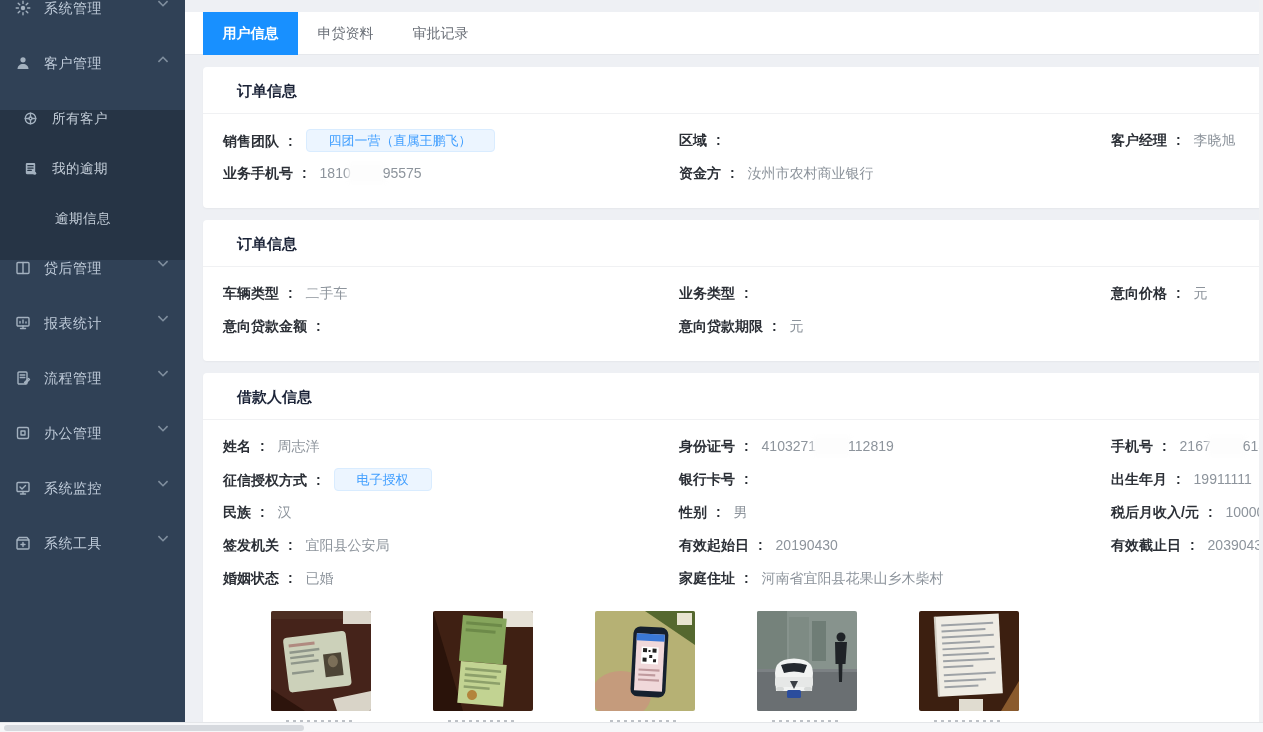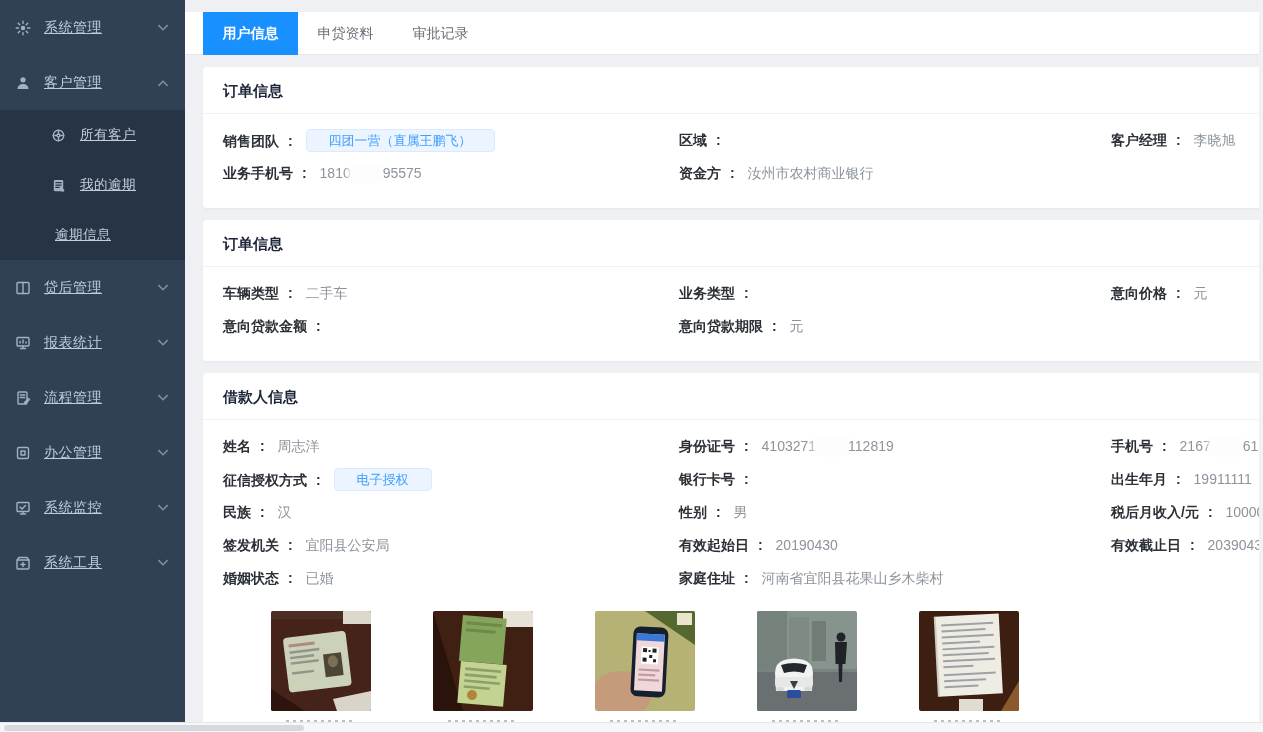--- a/index.html
+++ b/index.html
@@ -9,48 +9,48 @@
     font-family:"Liberation Sans","DejaVu Sans",sans-serif;
     background:#eef0f4;
     font-size:14px;
   }
   
   .sidebar {
     position:absolute; left:0; top:0; width:185px; height:722px;
     background:#304156; color:#bfcbd9; z-index:2;
   }
   .menu-item {
-    height:55px; display:flex; align-items:center;
-    padding:0 16px 0 15px; cursor:pointer; font-size:14px;text-decoration:underline;
+    height:55px; display:flex; 
+    padding:0 16px 0 15px; cursor:pointer; font-size:14px;
   }
   .menu-item .mi-icon { width:18px; height:16px; margin-right:11px; flex:0 0 18px; display:flex; align-items:center; }
   .menu-item .mi-label { flex:1 1 auto; letter-spacing:.5px; }
   .menu-item .chev { width:12px; height:8px; opacity:.75; }
   .submenu { background:#263445; }
-  .submenu .menu-item { height:50px; padding-left:51px; font-size:13.5px; color:#c3cdd8; }
+  .submenu .menu-item { height:50px; padding-left:23px; font-size:13.5px; color:#c3cdd8; }
   .submenu .menu-item.no-icon { padding-left:55px; }
   svg.ic { stroke:#a3b1bf; fill:none; stroke-width:1.4; stroke-linecap:round; stroke-linejoin:round; }
   svg.ic .fil { fill:#a3b1bf; stroke:none; }
   
   .main { position:absolute; left:185px; top:0; right:0; height:722px; background:#eef0f4; }
   .tabbar {
     margin-top:12px; height:43px; background:#fff;
     border-bottom:1px solid #e6e8ec; display:flex; padding-left:18px;align-items:center;
   }
   .tab {
     width:95px; text-align:center; line-height:43px; font-size:14px;
     color:#6b7078; cursor:pointer; user-select:none;
   }
   .tab.active { background:#1890ff; color:#fff; font-weight:bold; }
   .card {
     background:#fff; border-radius:4px; margin:12px 0 0 18px;
     box-shadow:0 1px 2px rgba(0,0,0,.04);
   }
   .card-header {
-    padding:15px 20px 12px; font-size:15px; font-weight:bold; color:#1c2438;
+    padding:15px 34px 12px; font-size:15px; font-weight:bold; color:#1c2438;
     border-bottom:1px solid #f0f1f3;
   }
   .card-body { padding:10px 20px 18px; }
   .frow { display:grid; grid-template-columns:456px 432px 1fr; align-items:center; min-height:33px; }
   .field { font-size:14px; white-space:nowrap; }
   .flabel { font-weight:bold; color:#2b2f36; margin-right:9px; }
   .fvalue { color:#8d949c; }
   .tag {
     display:inline-block; background:#ecf5ff; border:1px solid #d9ecff; color:#409eff;
     border-radius:4px; font-size:13px; padding:4px 22px; line-height:1; vertical-align:1px;

